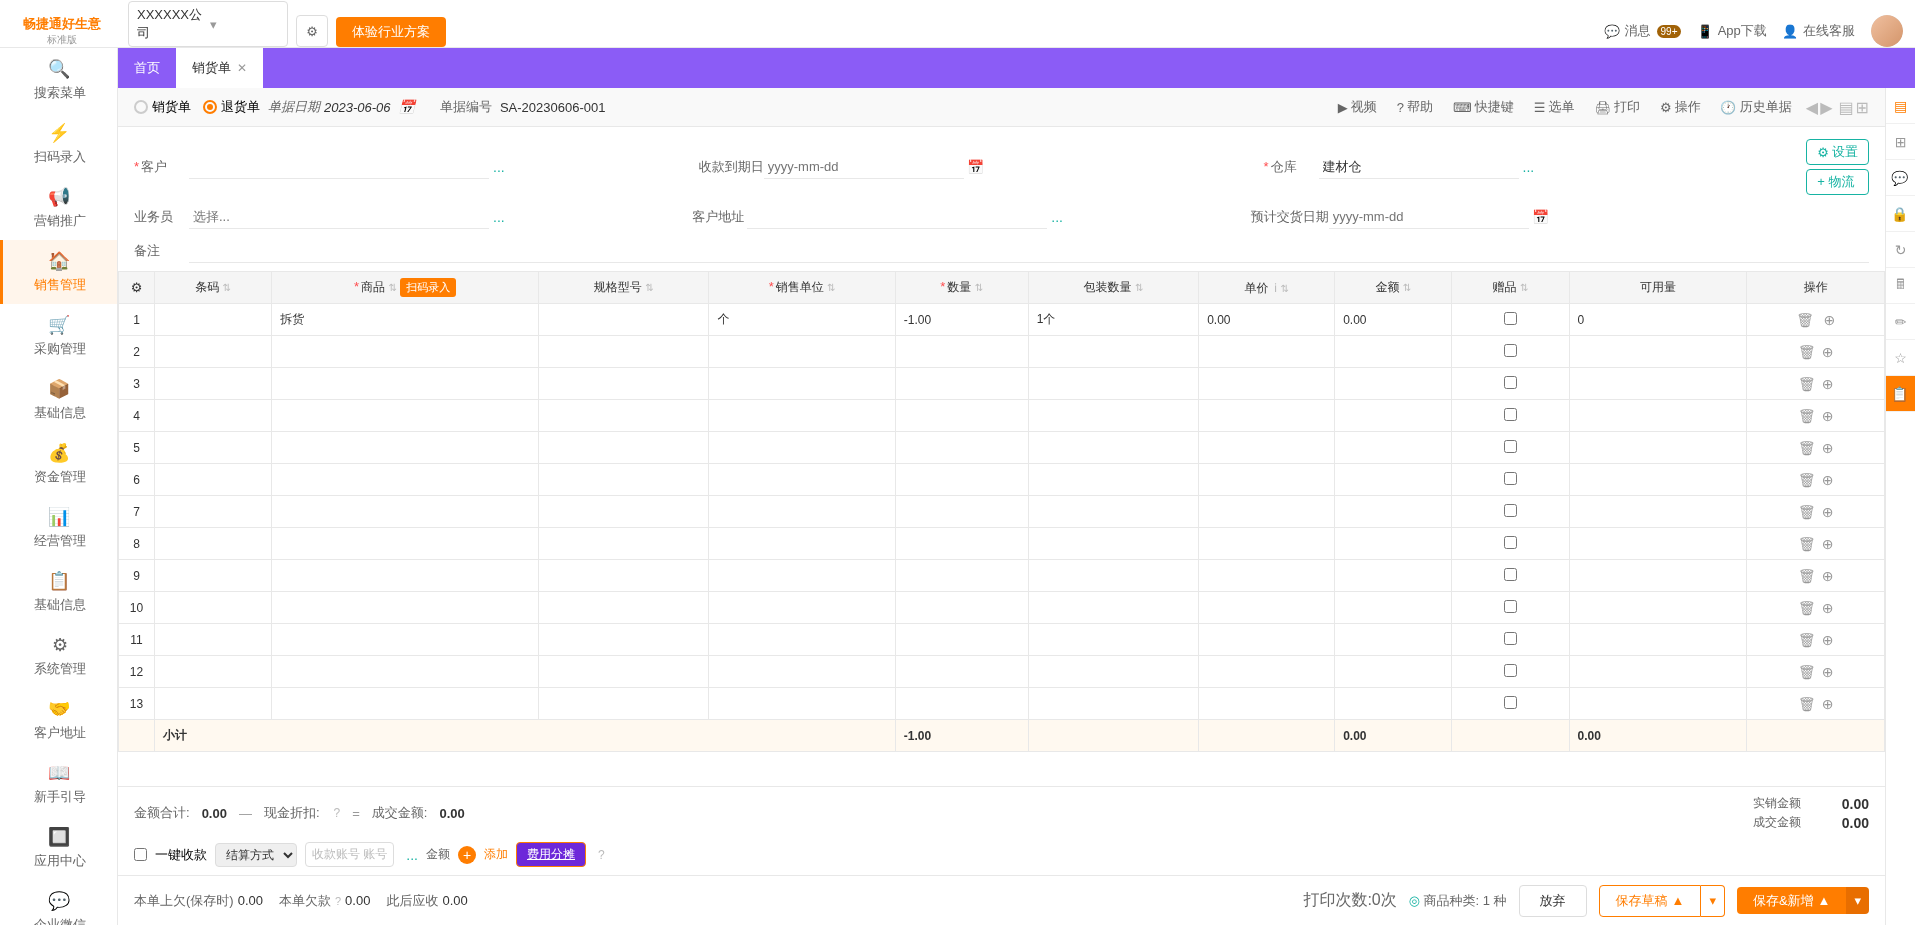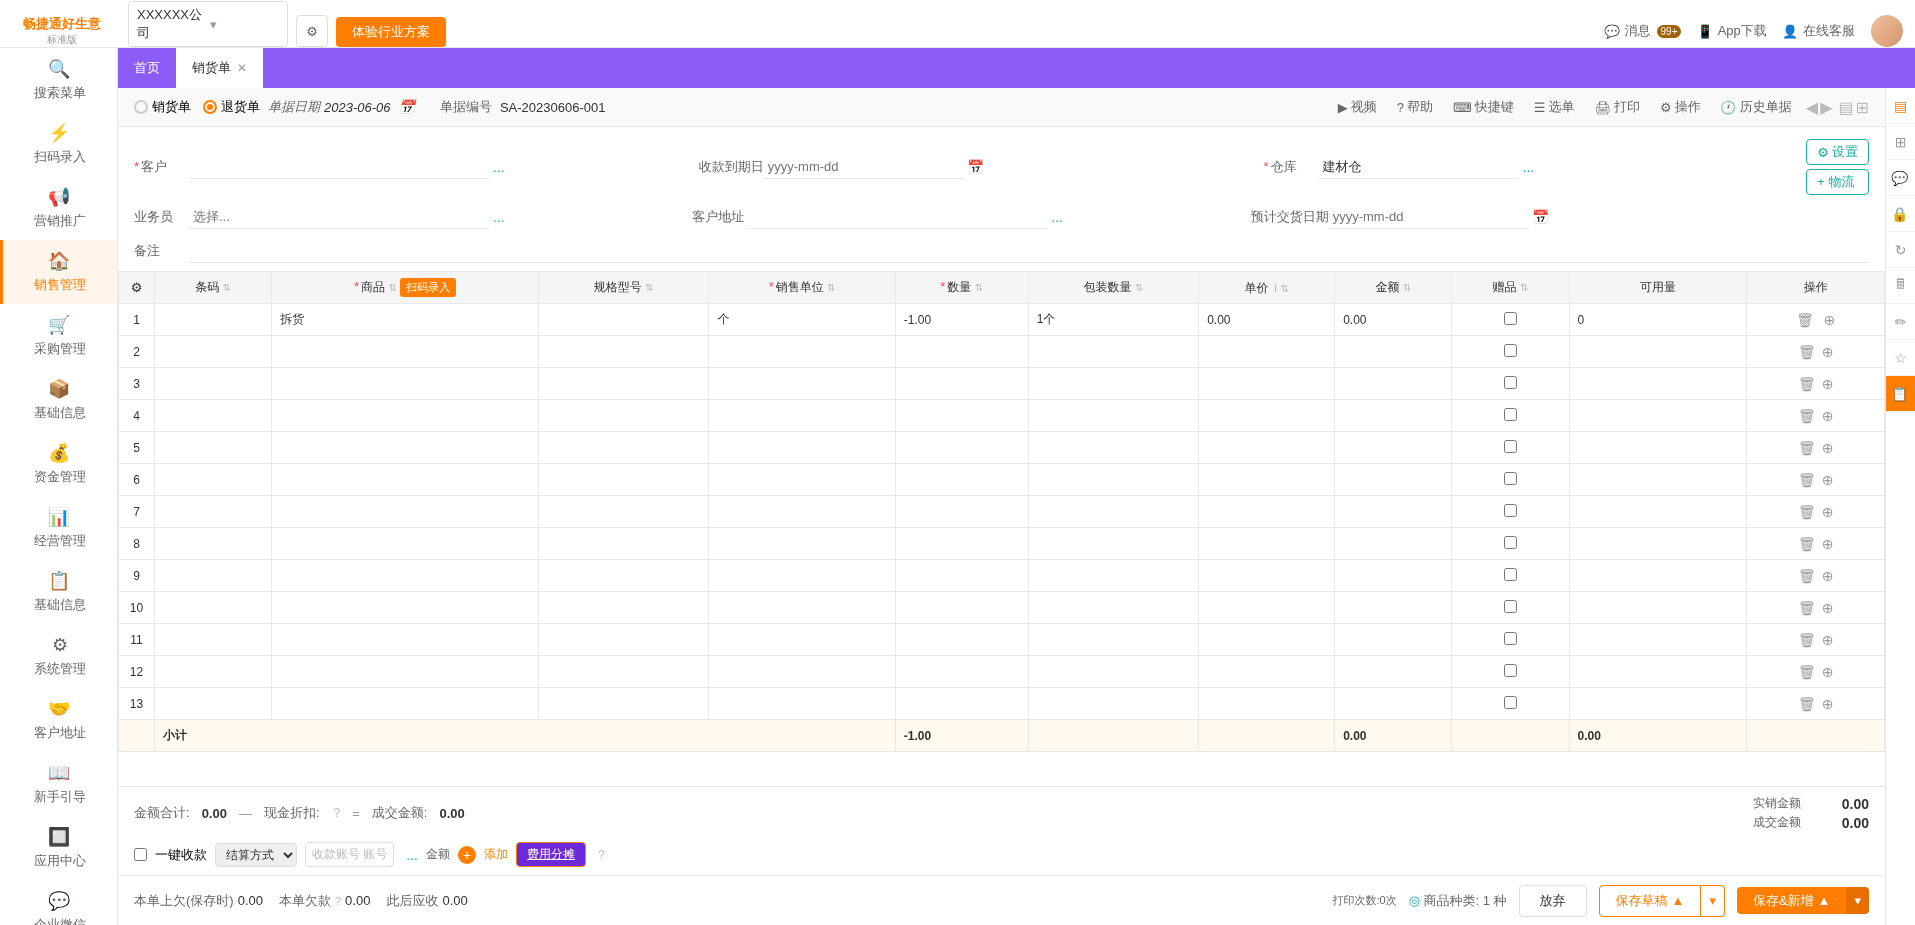--- a/index.html
+++ b/index.html
@@ -489,21 +489,21 @@
     .footer-item .help-icon {
       color: #bbb;
       font-size: 11px;
       cursor: pointer;
     }
     .footer-right {
       display: flex;
       align-items: center;
       gap: 12px;
     }
-    .footer-print-count { font-size: 11px; color: #666; }
+    .footer-print-count { font-size: 16px; color: #666; }
     .product-type { font-size: 12px; color: #666; }
     .discard-btn {
       border: 1px solid #ddd;
       background: #fff;
       border-radius: 4px;
       padding: 6px 20px;
       cursor: pointer;
       font-size: 13px;
       color: #333;
     }

